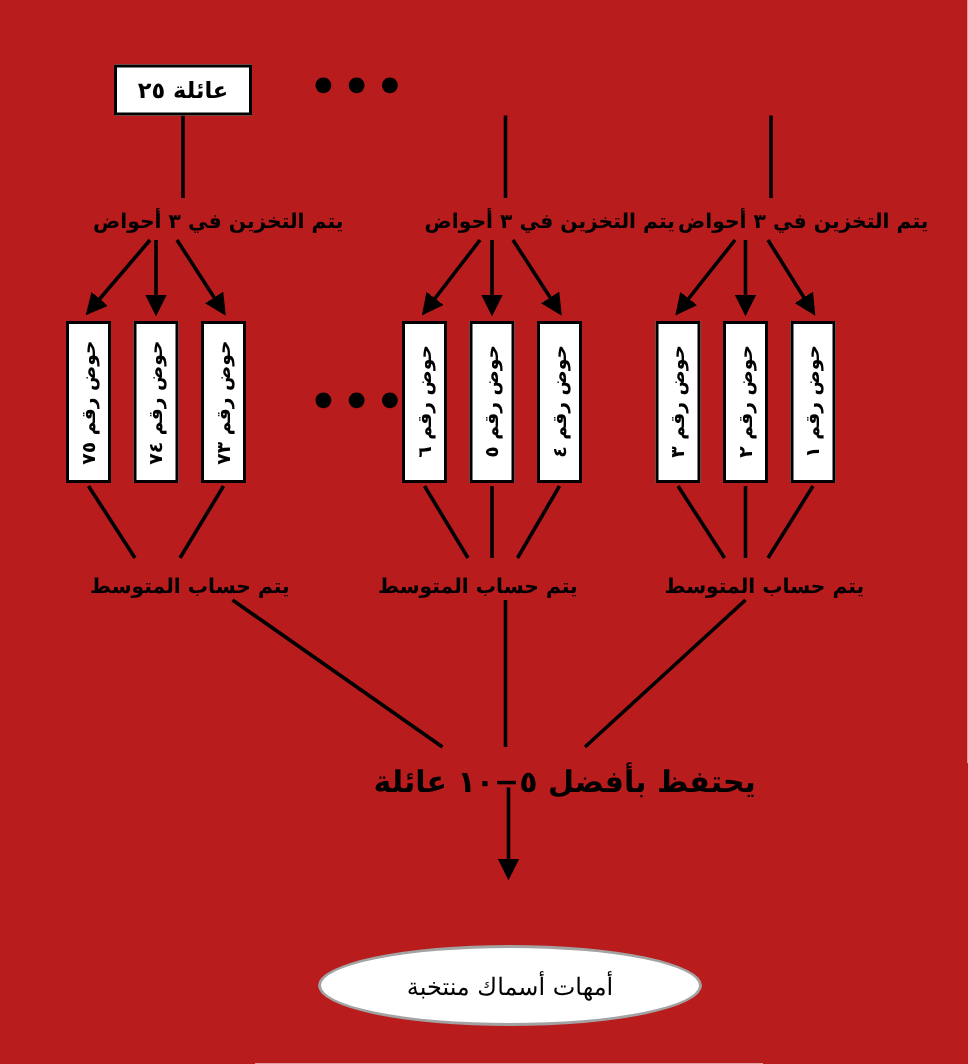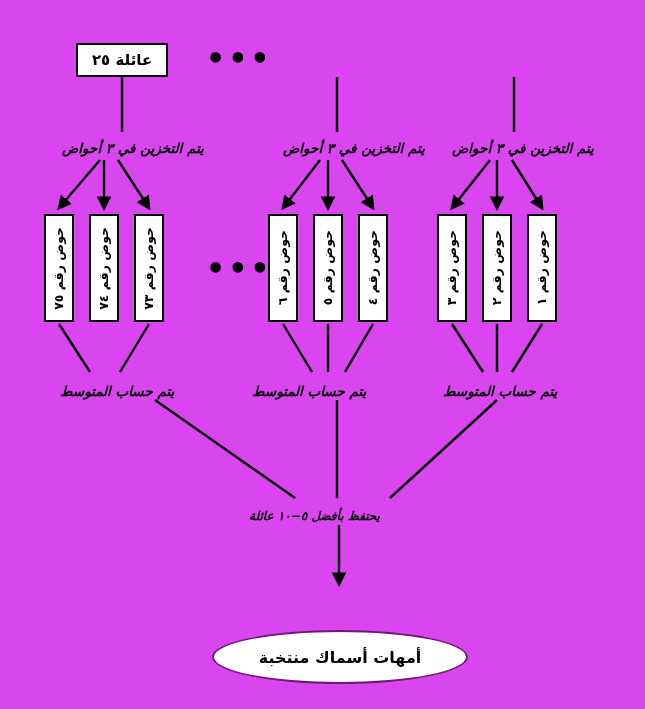--- a/index.html
+++ b/index.html
@@ -8,21 +8,21 @@
     background: #ffffff;
   }
   body {
     font-family: "DejaVu Sans", "Liberation Sans", sans-serif;
     color: #000000;
   }
   #stage {
     position: relative;
     width: 645px;
     height: 709px;
-    background: #d946ef;
+    background: #b91c1c;
     overflow: hidden;
   }
   .svg-layer {
     position: absolute;
     inset: 0;
     width: 645px;
     height: 709px;
     pointer-events: none;
   }
   .node {
@@ -52,42 +52,41 @@
     transform: rotate(180deg);
     white-space: nowrap;
     letter-spacing: 0px;
   }
   .label {
     position: absolute;
     font-size: 13.5px;
     font-weight: bold;
     white-space: nowrap;
     text-align: center;
-    font-style: italic;
   }
   .dots {
     position: absolute;
     font-size: 30px;
     font-weight: bold;
     letter-spacing: 3px;
     line-height: 1;
   }
   .ellipse-node {
     position: absolute;
     box-sizing: border-box;
     width: 256px;
     height: 54px;
-    border: 2px solid #701a75;
+    border: 2px solid #a3a3a3;
     border-radius: 50%;
     background: #fff;
     display: flex;
     align-items: center;
     justify-content: center;
     font-size: 16px;
-    font-weight: bold;
+    font-weight: normal;
   }
 </style>
 </head>
 <body>
 
 <div id="stage">
 
   <svg class="svg-layer" viewBox="0 0 645 709">
     <defs>
       <marker id="arrow" viewBox="0 0 10 10" refX="8" refY="5" markerWidth="6" markerHeight="6" orient="auto-start-reverse">
@@ -171,19 +170,19 @@
     <span class="vtext">حوض رقم ٢</span>
   </div>
   <div class="node pond-box" style="left:527px; top:214px;">
     <span class="vtext">حوض رقم ١</span>
   </div>
 
   <div class="label" style="left:60px; top:383px;">يتم حساب المتوسط</div>
   <div class="label" style="left:252px; top:383px;">يتم حساب المتوسط</div>
   <div class="label" style="left:443px; top:383px;">يتم حساب المتوسط</div>
 
-  <div class="label" style="left:249px; top:509px; font-size:12px;">يحتفظ بأفضل ٥−١٠ عائلة</div>
+  <div class="label" style="left:249px; top:509px; font-size:20px;">يحتفظ بأفضل ٥−١٠ عائلة</div>
 
   <div class="ellipse-node" style="left:212px; top:630px;">
     <span>أمهات أسماك منتخبة</span>
   </div>
 
 </div>
 
 </body></html>

